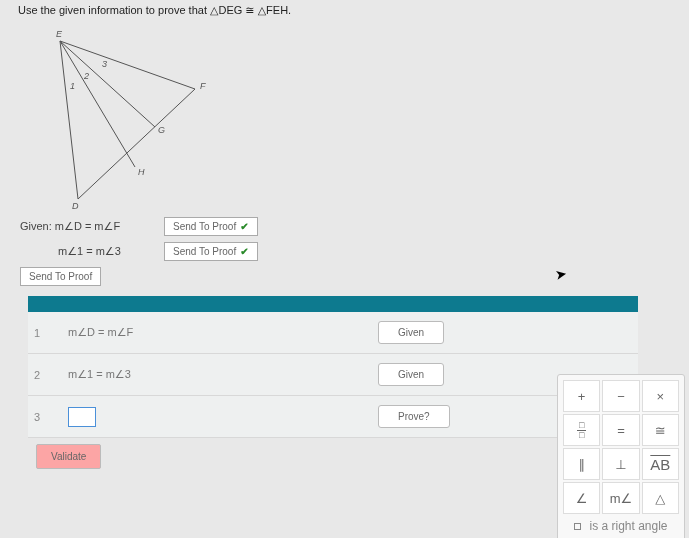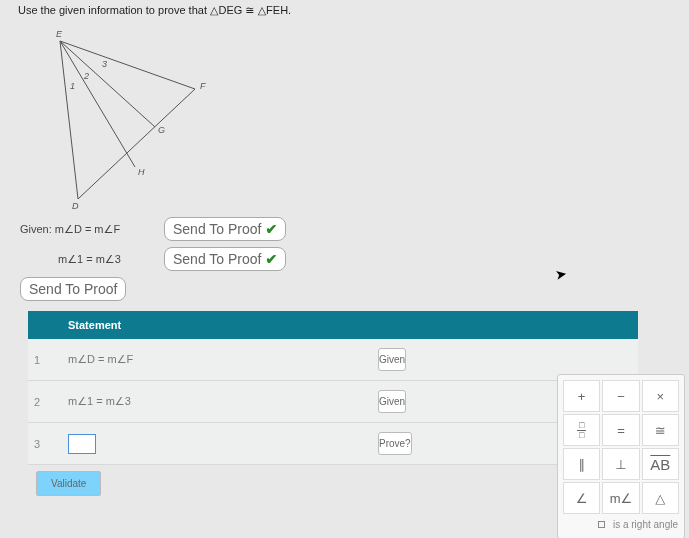--- a/index.html
+++ b/index.html
@@ -3,36 +3,36 @@
 <meta charset="utf-8">
 <style>
 *{box-sizing:border-box;margin:0;padding:0;font-family:Arial,sans-serif}
 body{width:689px;height:538px;background:#e8e8e8;overflow:hidden;position:relative}
 .instruction{font-size:11px;color:#222;padding:4px 18px}
 .diagram{position:relative;width:230px;height:180px;margin:8px 0 0 20px}
 .vertex-label{position:absolute;font-size:9px;color:#555;font-style:italic}
 .givens-area{margin:8px 0 0 20px;font-size:11px;color:#444}
 .given-row{display:flex;align-items:center;margin:6px 0;gap:14px}
 .given-label{width:130px;display:inline-block}
-.send-btn{background:#fff;border:1px solid #aaa;border-radius:8px;padding:3px 8px;font-size:14px;color:#666;cursor:pointer;display:inline-flex;align-items:center;gap:4px}
+.send-btn{background:#fff;border:1px solid #aaa;border-radius:0;padding:3px 8px;font-size:10px;color:#666;cursor:pointer;display:inline-flex;align-items:center;gap:4px}
 .check{color:#2a8a2a;font-weight:bold}
 .proof-table{margin:10px 0 0 28px;width:610px}
 .table-header{background:#0d7a8f;color:#fff;display:flex;font-size:11px;font-weight:bold}
 .col-num{width:30px;padding:8px 6px}
 .col-stmt{width:300px;padding:8px 10px}
 .col-reason{flex:1;padding:8px 10px}
 .proof-row{display:flex;background:#eef0f0;border-bottom:1px solid #d8d8d8;align-items:center;min-height:42px;font-size:11px;color:#777}
 .proof-row .col-num{color:#888}
-.reason-btn{background:#fff;border:1px solid #bbb;border-radius:3px;padding:5px 0;font-size:10px;color:#666;cursor:pointer;margin-left:10px}
+.reason-btn{background:#fff;border:1px solid #bbb;border-radius:3px;padding:5px 19px;font-size:10px;color:#666;cursor:pointer;margin-left:10px}
 .input-box{display:inline-block;width:28px;height:20px;border:1px solid #4a90d9;background:#fff;vertical-align:middle}
-.validate-btn{background:#7dd3fc;border:1px solid #bbb;border-radius:2px;padding:6px 14px;font-size:10px;color:#666;cursor:pointer;margin:6px 0 0 8px}
+.validate-btn{background:#fca5a5;border:1px solid #bbb;border-radius:2px;padding:6px 14px;font-size:10px;color:#666;cursor:pointer;margin:6px 0 0 8px}
 .keypad{position:absolute;right:4px;top:374px;width:128px;background:#f8f8f8;border:1px solid #ccc;border-radius:3px;padding:4px}
 .keypad-row{display:flex}
 .key{flex:1;height:32px;display:flex;align-items:center;justify-content:center;font-size:13px;color:#666;border:1px solid #ddd;margin:1px;background:#fff;cursor:pointer}
-.keypad-footer{font-size:10px;color:#888;text-align:center;padding:4px 2px;display:flex;align-items:center;justify-content:flex-end;gap:8px}
+.keypad-footer{font-size:12px;color:#888;text-align:center;padding:4px 2px;display:flex;align-items:center;justify-content:center;gap:8px}
 .sq{display:inline-block;width:7px;height:7px;border:1px solid #888}
 .cursor{position:absolute;left:555px;top:266px;font-size:14px;color:#000;transform:rotate(-10deg)}
 .frac{display:inline-flex;flex-direction:column;align-items:center;font-size:9px;line-height:1}
 .frac .t{border-bottom:1px solid #666;padding:0 2px}
 .overline{text-decoration:overline}
 </style>
 </head>
 <body>
 
 <div class="instruction">
@@ -75,21 +75,20 @@
   <div class="given-row">
     <button class="send-btn">
         <span>Send To Proof</span>
       </button>
   </div>
 </div>
 
 <div class="proof-table">
   <div class="table-header">
     <div class="col-num"></div>
-    <div class="col-stmt">Statement</div>
   </div>
 
   <div class="proof-row">
     <div class="col-num">1</div>
     <div class="col-stmt">m∠D = m∠F</div>
     <div class="col-reason"><button class="reason-btn">Given</button></div>
   </div>
   <div class="proof-row">
     <div class="col-num">2</div>
     <div class="col-stmt">m∠1 = m∠3</div>

